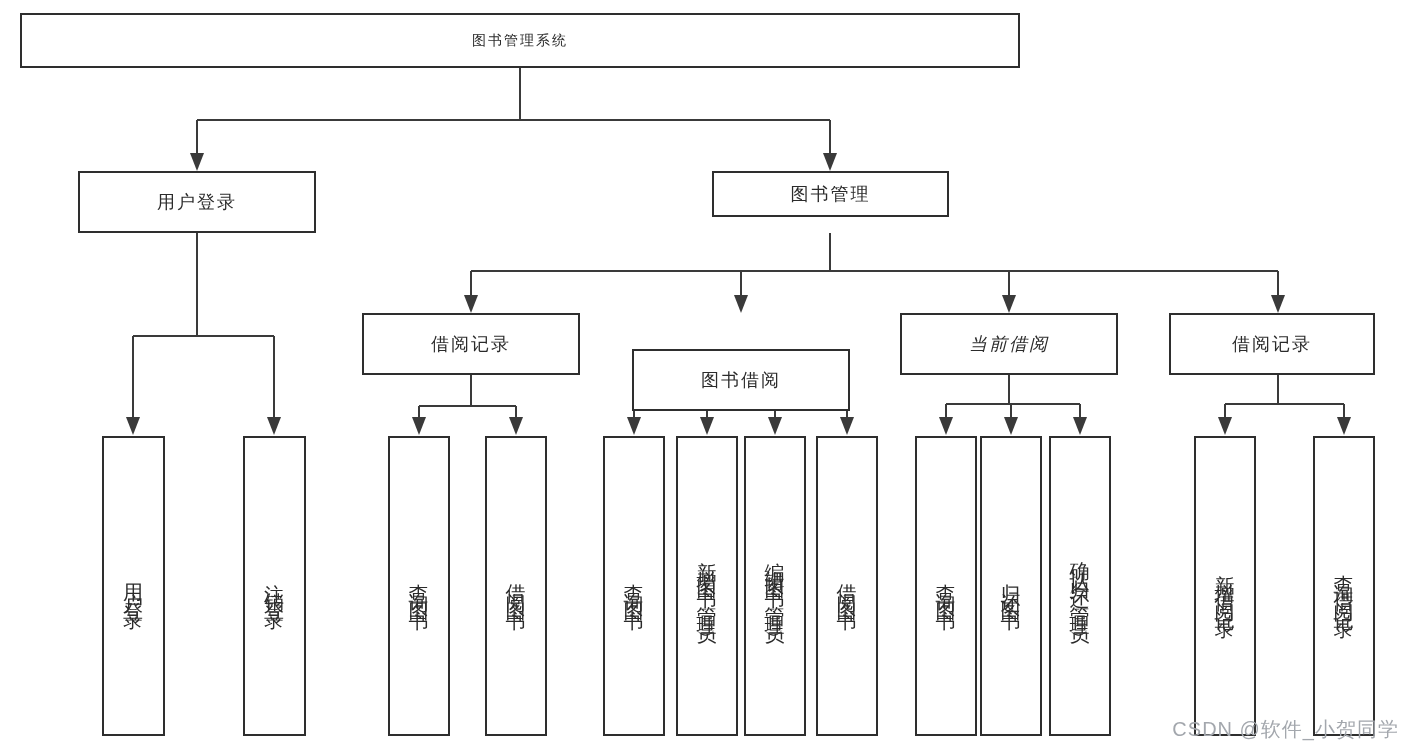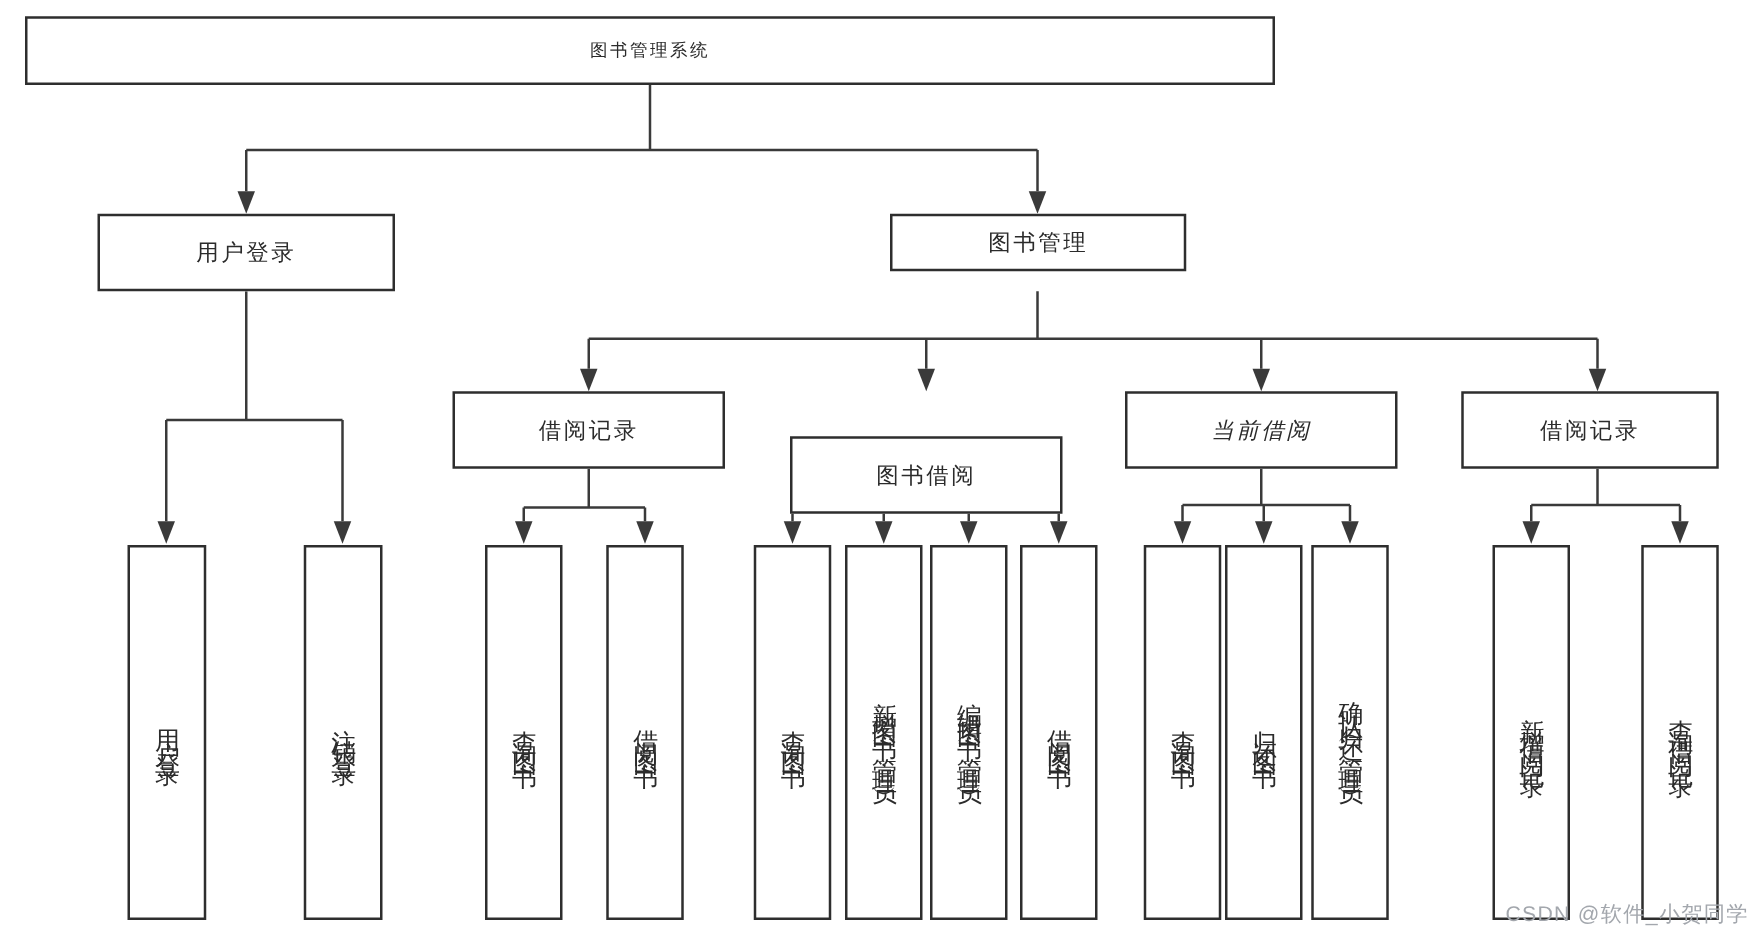--- a/index.html
+++ b/index.html
@@ -43,21 +43,21 @@
     text-orientation: mixed;
     font-size: 20px;
     letter-spacing: 9px;
     line-height: 1;
     text-align: center;
   }
   .watermark {
     position: absolute;
     right: 6px;
     bottom: 4px;
-    font-size: 17px;
+    font-size: 20px;
     color: var(--watermark);
     letter-spacing: 1px;
     z-index: 5;
     white-space: nowrap;
   }
 </style>
 </head>
 <body>
 
 <div class="canvas">

